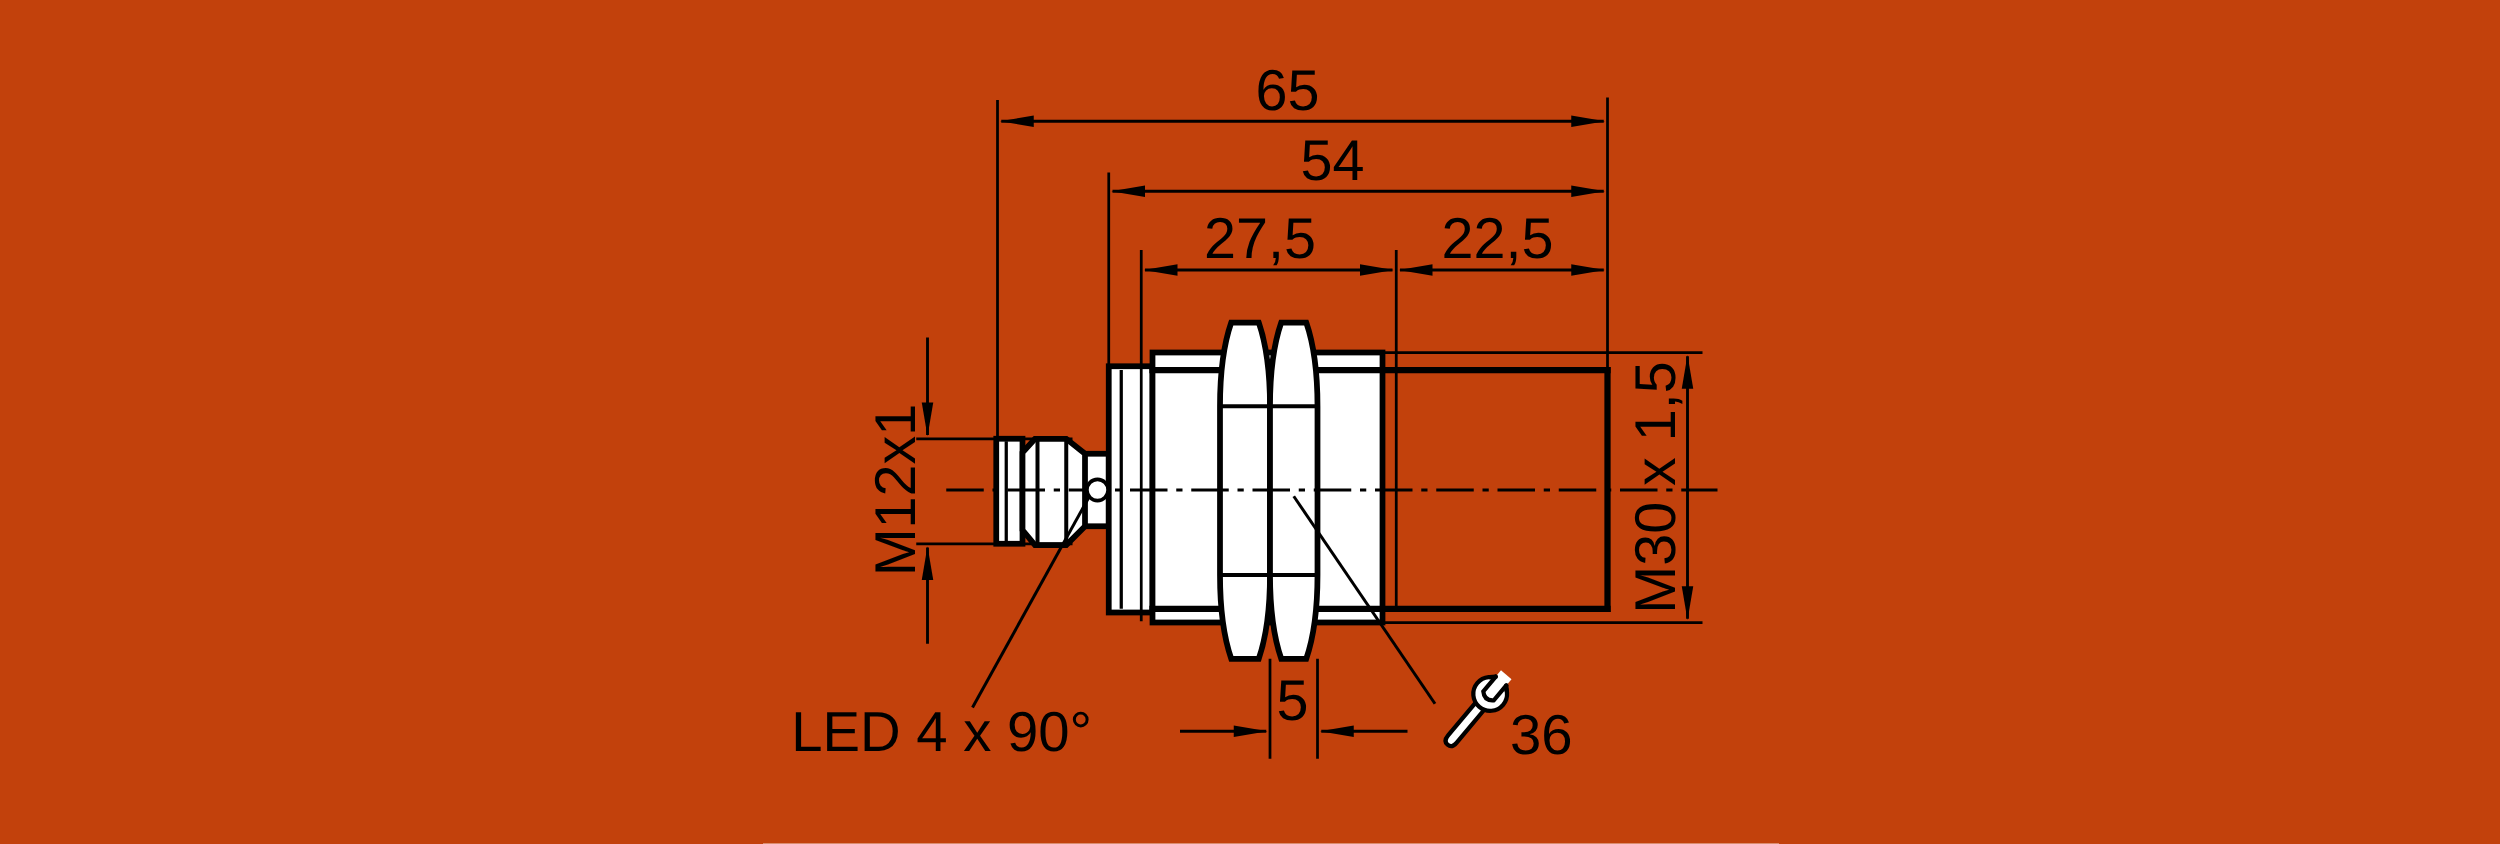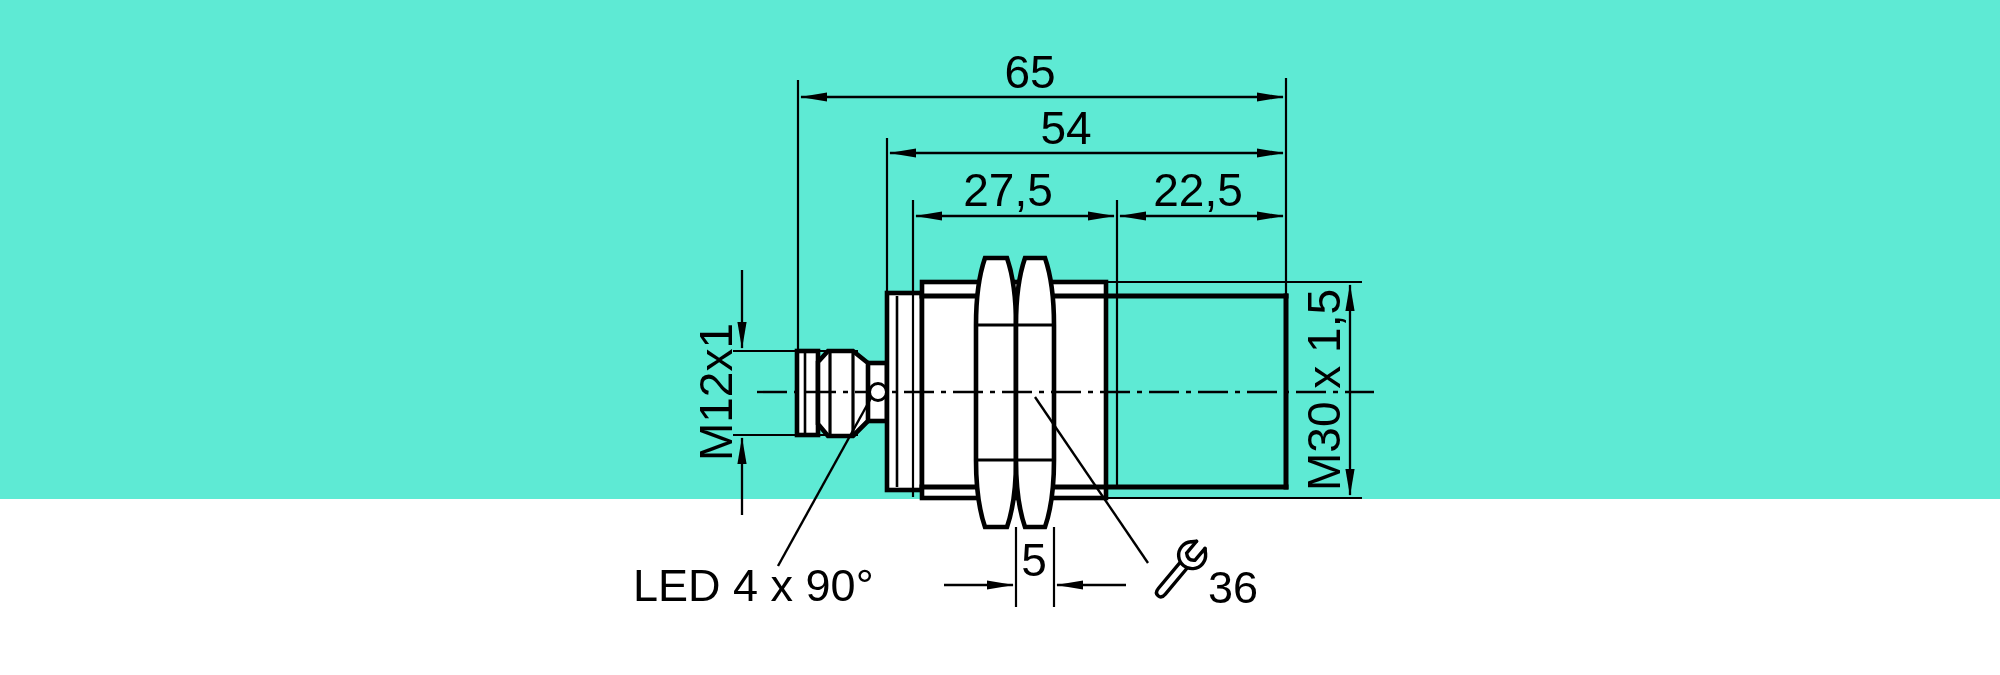--- a/index.html
+++ b/index.html
@@ -3,21 +3,21 @@
 <meta charset="utf-8">
 <style>
   html,body{
     margin:0;padding:0;
     background:#ffffff;
     width:2000px;height:675px;
     overflow:hidden;
     font-family:"Liberation Sans", sans-serif;
   }
   .stage{
-    position:relative;width:2000px;height:499px;background:#5eead4;
+    position:relative;width:2000px;height:675px;background:#c2410c;
   }
   svg{display:block}
   
   .thick{stroke:#000;stroke-width:5;fill:none;stroke-linecap:square}
   .med{stroke:#000;stroke-width:4;fill:none;stroke-linecap:square}
   .part{stroke:#000;stroke-width:4.6;fill:#ffffff}
   .inner{stroke:#000;stroke-width:2.6;fill:none}
   .facet{stroke:#000;stroke-width:3.2;fill:none}
   .dim{stroke:#000;stroke-width:2.3;fill:none}
   .ext{stroke:#000;stroke-width:2.2;fill:none}

